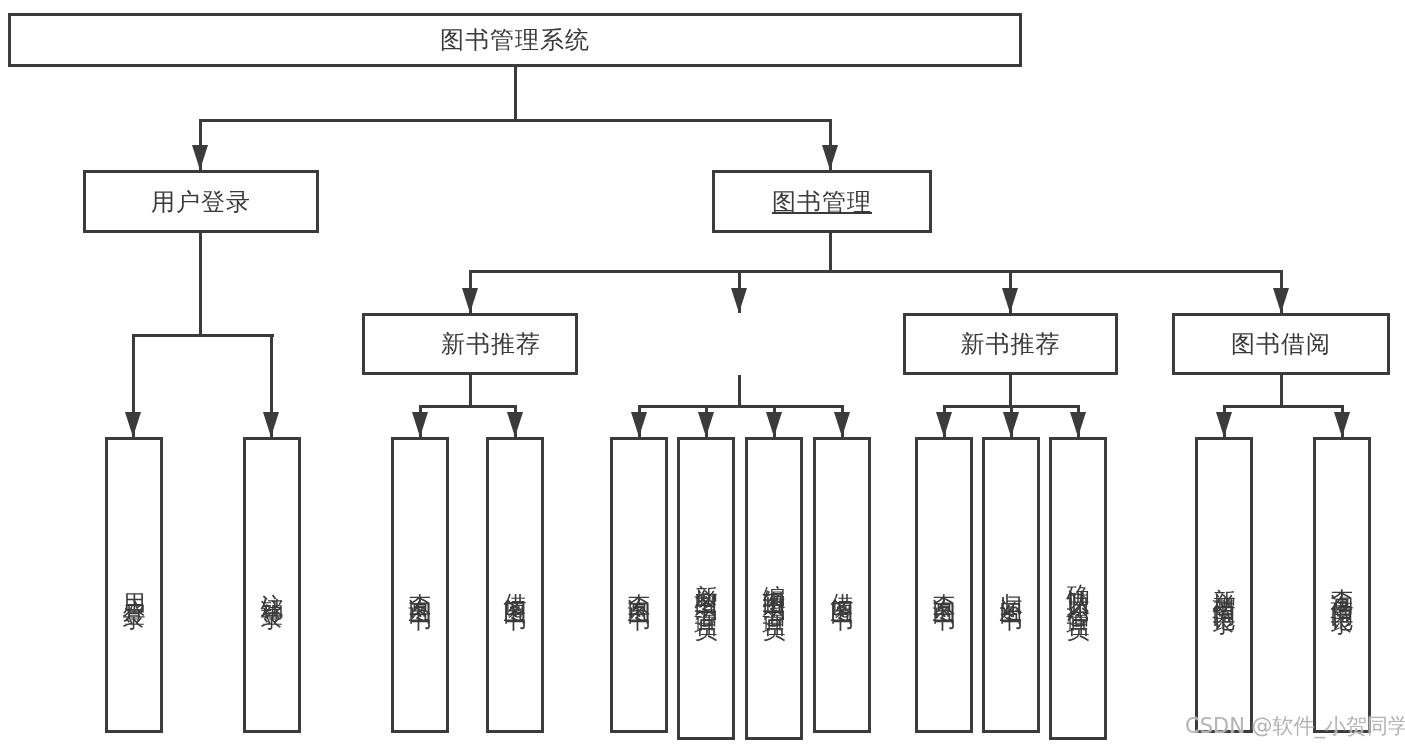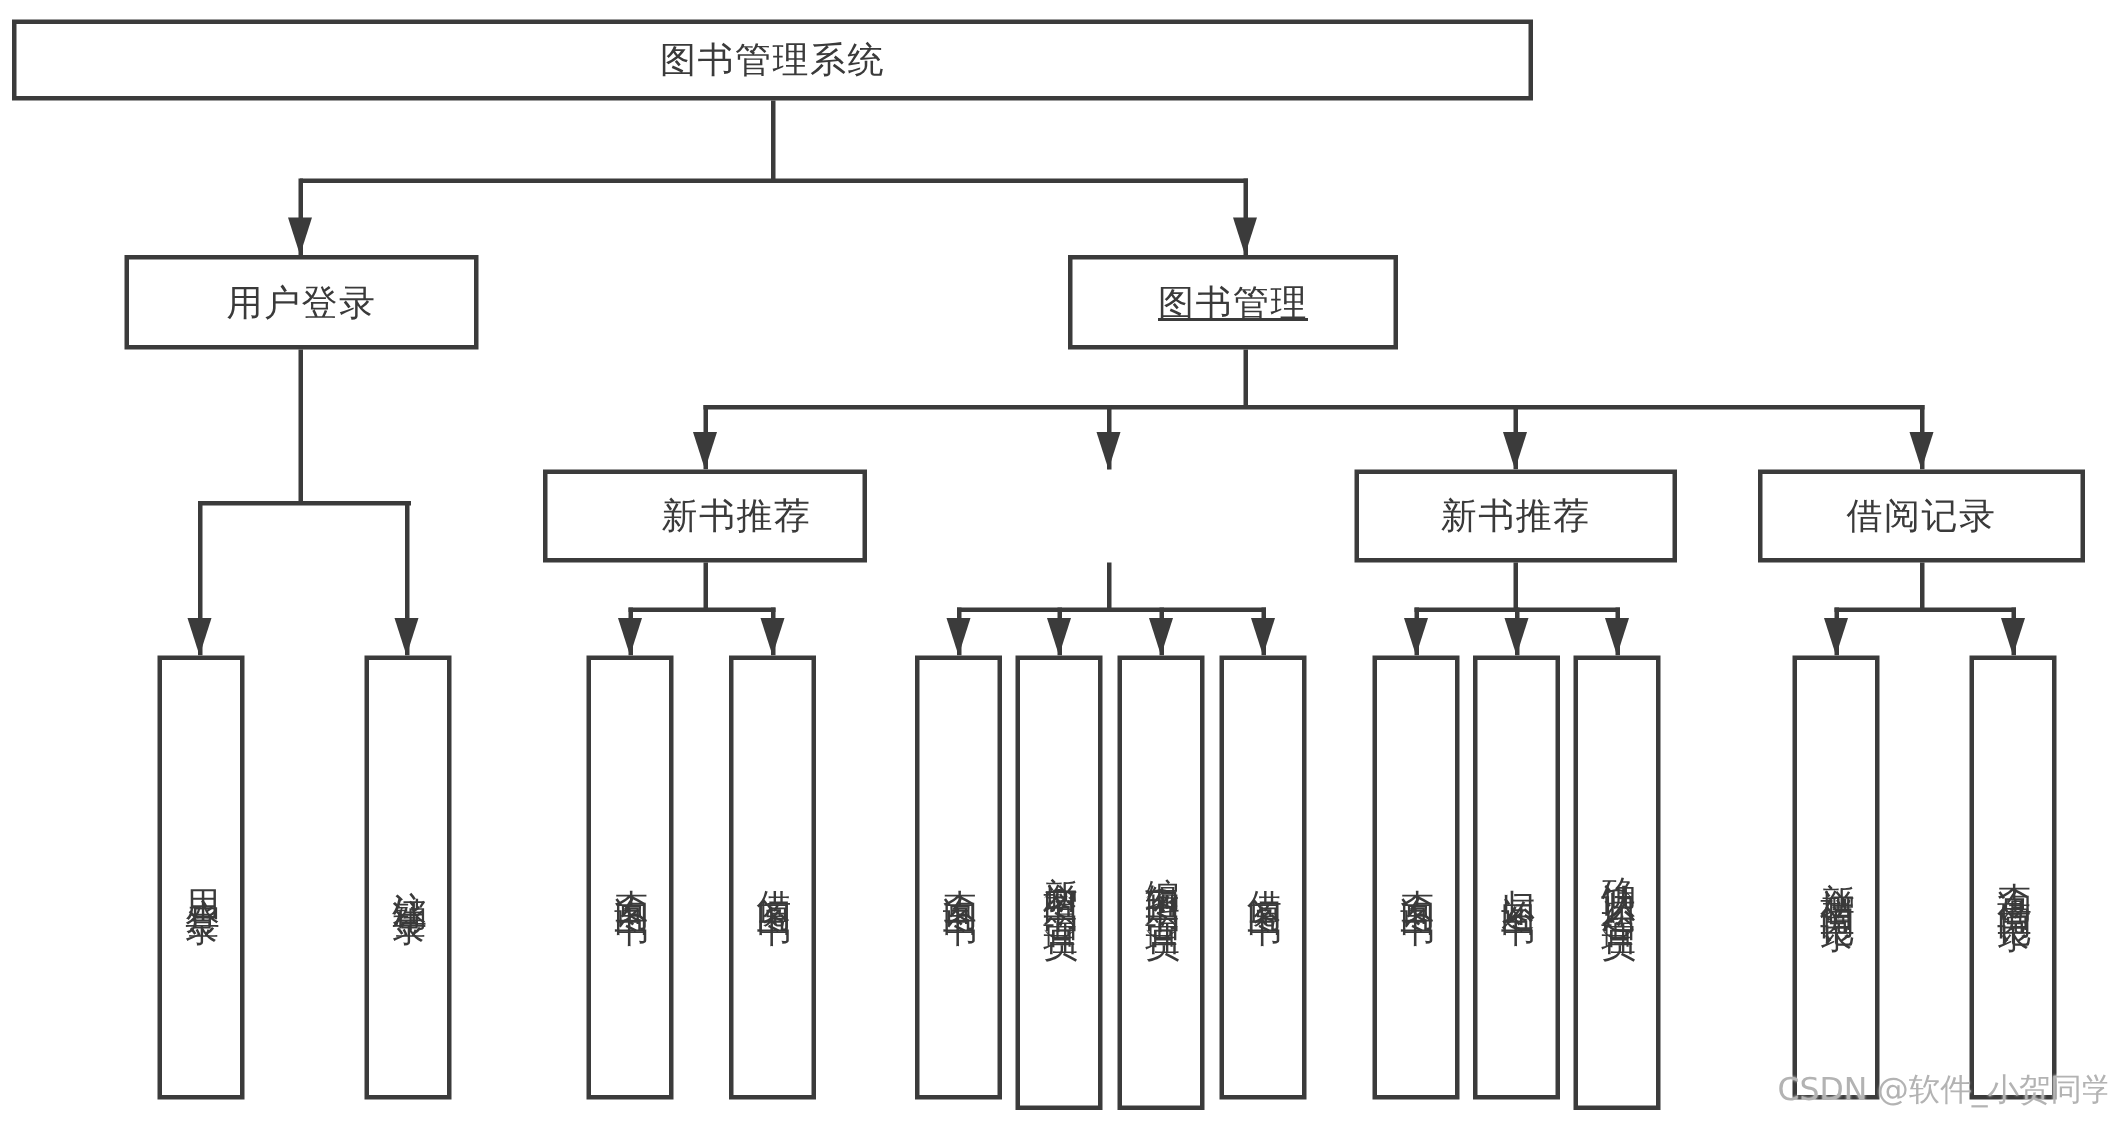--- a/index.html
+++ b/index.html
@@ -91,21 +91,21 @@
   <div class="arrow" style="left:1002px;top:288px;"></div>
   <div class="arrow" style="left:1273px;top:288px;"></div>
 
   <div class="box" style="left:362px;top:313px;width:216px;height:62px;padding-left:42px;">
     <span>新书推荐</span>
   </div>
   <div class="box" style="left:903px;top:313px;width:215px;height:62px;">
     <span>新书推荐</span>
   </div>
   <div class="box" style="left:1172px;top:313px;width:218px;height:62px;">
-    <span>借阅记录</span>
+    <span>图书借阅</span>
   </div>
 
   <div class="vline" style="left:469px;top:375px;width:3px;height:32px;"></div>
   <div class="vline" style="left:738px;top:375px;width:3px;height:32px;"></div>
   <div class="vline" style="left:1009px;top:375px;width:3px;height:32px;"></div>
   <div class="vline" style="left:1280px;top:375px;width:3px;height:32px;"></div>
 
   <div class="hline" style="left:419px;top:405px;width:98px;height:3px;"></div>
   <div class="hline" style="left:638px;top:405px;width:206px;height:3px;"></div>
   <div class="hline" style="left:943px;top:405px;width:137px;height:3px;"></div>

